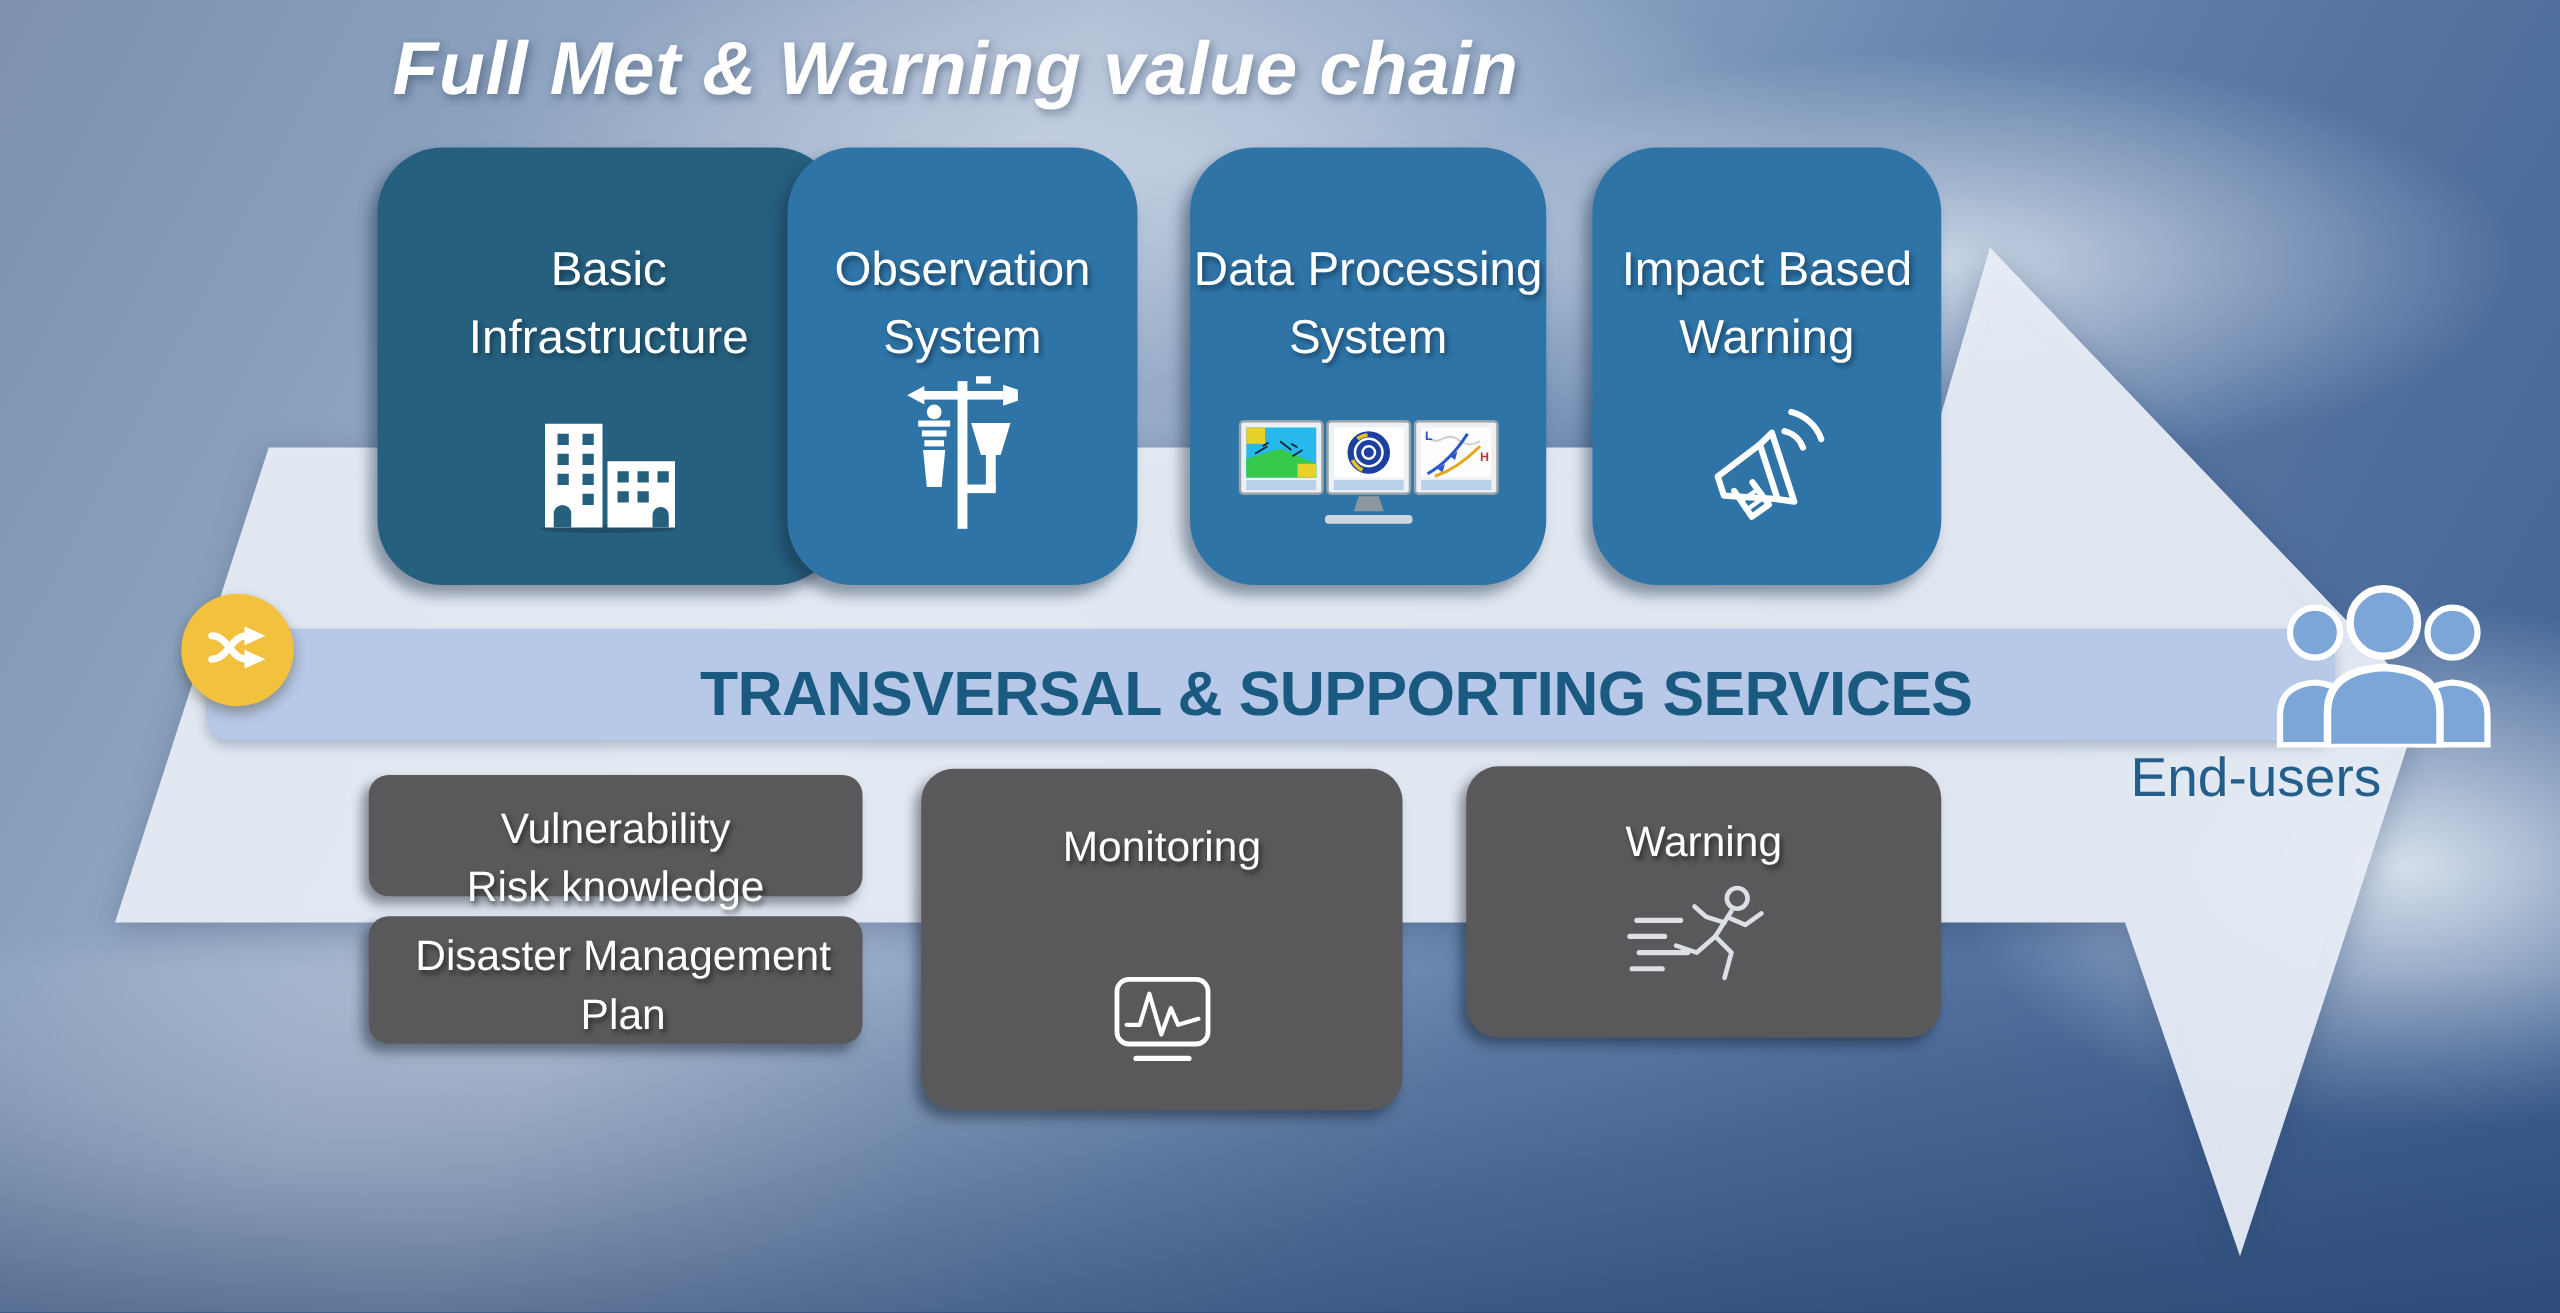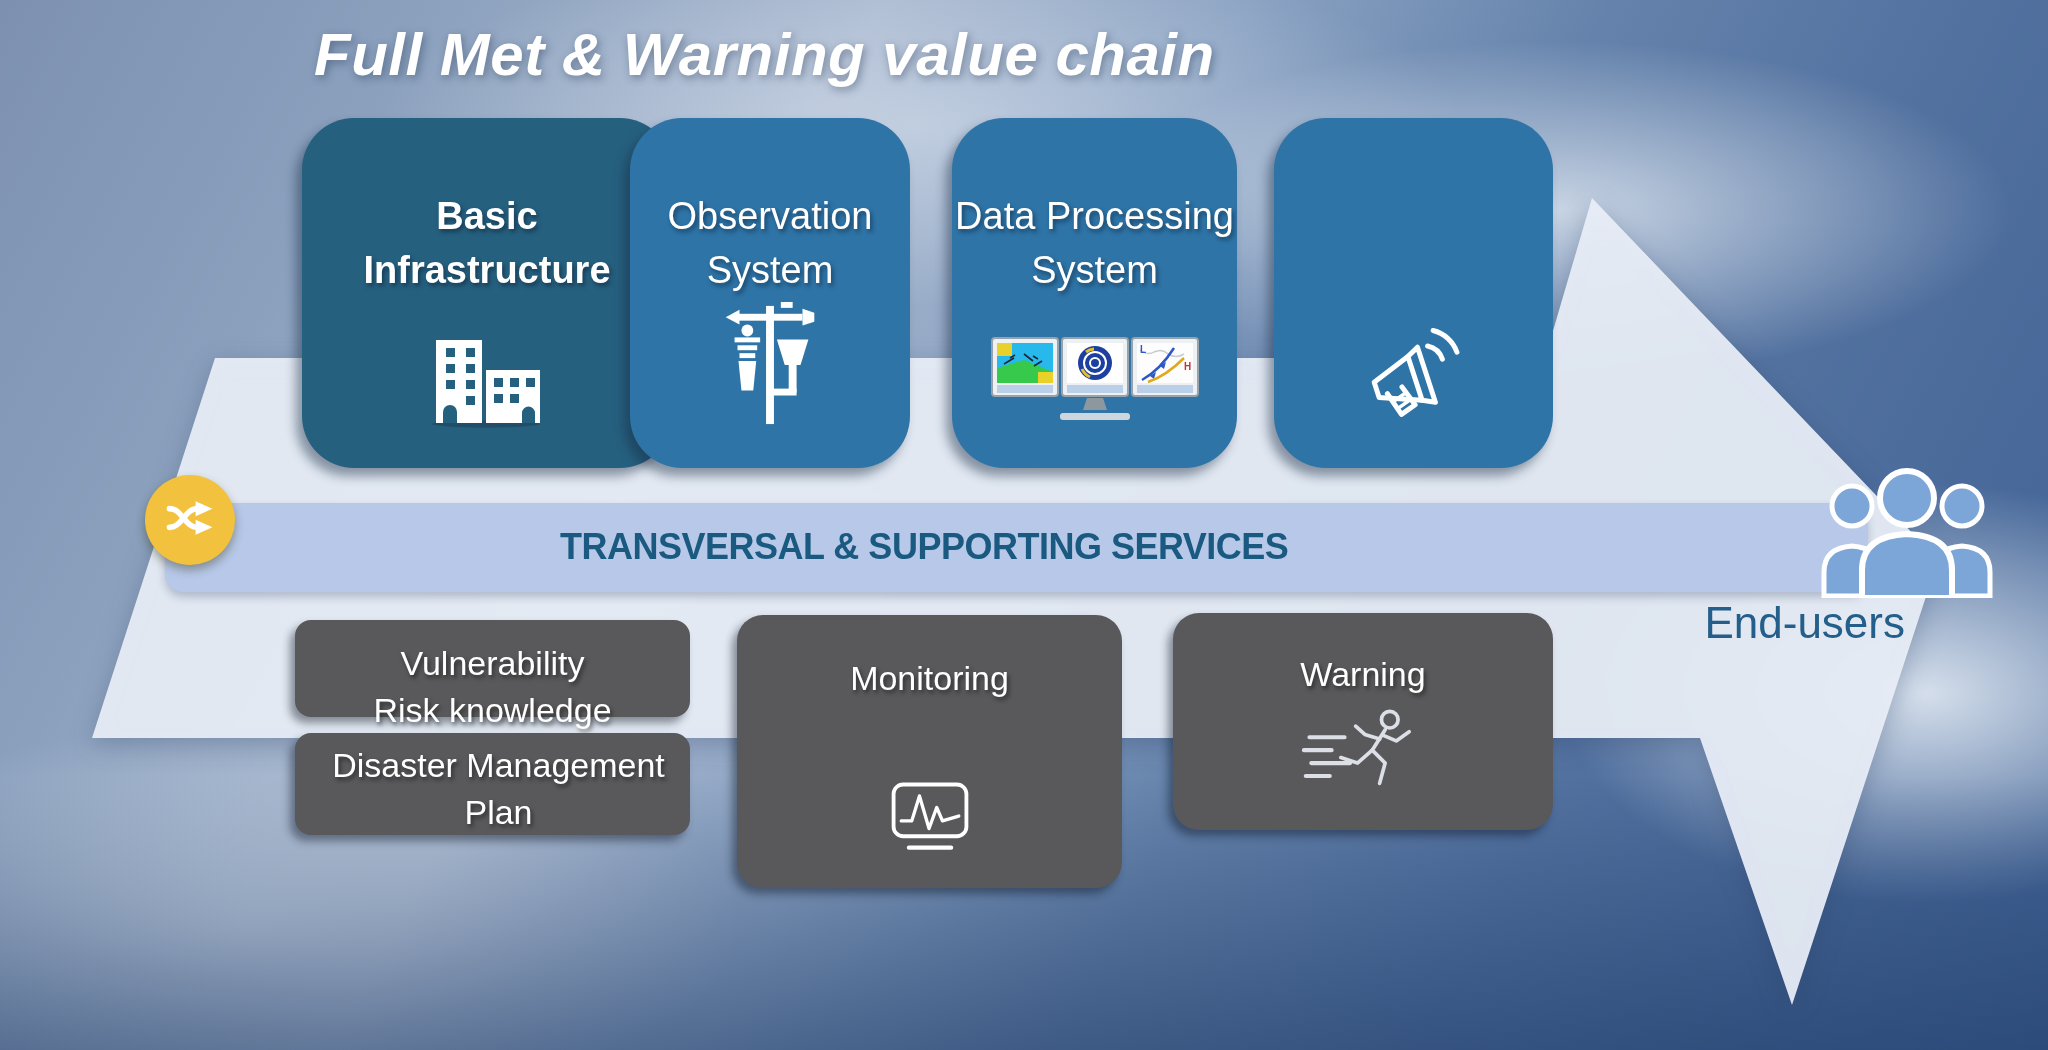--- a/index.html
+++ b/index.html
@@ -25,21 +25,21 @@
   }
   
   .arrow-svg{left:0;top:0;width:2048px;height:1050px;}
   
   .band{
     left:165px;top:503px;width:1703px;height:89px;border-radius:18px;
     background:#b7c8e8;box-shadow:0 5px 9px rgba(45,65,105,.28);
   }
   .band-label{
     left:560px;top:526px;width:712px;text-align:center;
-    font-size:36px;font-weight:bold;color:#1a5a80;letter-spacing:-.5px;
+    font-size:50px;font-weight:bold;color:#1a5a80;letter-spacing:-.5px;
     white-space:nowrap;
   }
   
   .chain-box{
     top:118px;height:350px;border-radius:52px;
     background:#2e74a7;box-shadow:-6px 8px 11px rgba(22,42,66,.45);
   }
   .chain-box.dark{background:#26607f;}
   .chain-label{
     position:absolute;left:0;right:0;top:72px;text-align:center;
@@ -82,21 +82,21 @@
 
   <svg class="abs arrow-svg" viewBox="0 0 2048 1050" aria-hidden="true">
     <polygon points="215,358 1545,358 1592,198 1938,560 1792,1005 1700,738 92,738" fill="#e9eef6" fill-opacity="0.94" style="filter:drop-shadow(0 6px 12px rgba(40,60,95,.3));"></polygon>
   </svg>
 
   <div class="abs band"></div>
   <div class="abs band-label">TRANSVERSAL &amp; SUPPORTING SERVICES</div>
 
   <div class="abs title">Full Met &amp; Warning value chain</div>
 
-  <div class="abs chain-box dark" style="left:302px;width:370px;font-weight:bold;">
+  <div class="abs chain-box dark" style="left:302px;width:370px;">
     <div class="chain-label">Basic
 Infrastructure</div>
     <span class="chain-icon">
       <svg width="130" height="92" viewBox="0 0 130 92">
         <ellipse cx="64" cy="88" rx="54" ry="3.5" fill="rgba(30,50,70,.4)"></ellipse>
         <rect x="14" y="4" width="46" height="83" fill="#ffffff"></rect>
         <g fill="#26607f">
           <rect x="24" y="12" width="9" height="9"></rect>
             <rect x="44" y="12" width="9" height="9"></rect>
           <rect x="24" y="28" width="9" height="9"></rect>
@@ -174,20 +174,22 @@
         <text x="194" y="34" font-size="10" font-weight="bold" fill="#c03434" font-family="Liberation Sans, sans-serif">H</text>
         <rect x="147" y="49" width="56" height="8" fill="#b9d0e8"></rect>
 
         <path d="M97 62 h16 l4 12 h-24 z" fill="#8d979e"></path>
         <rect x="70" y="77" width="70" height="7" rx="3" fill="#cdd6dd"></rect>
       </svg>
     </span>
   </div>
 
   <div class="abs chain-box" style="left:1274px;width:279px;">
+    <div class="chain-label">Impact Based
+Warning</div>
     <span class="chain-icon">
       <svg width="122" height="100" viewBox="0 0 122 100" fill="none" stroke="#ffffff" stroke-width="5" stroke-linejoin="round" stroke-linecap="round">
         <g transform="rotate(-18 55 58)">
           <path d="M24 44 L64 30 L64 76 L24 60 Z"></path>
           <path d="M64 30 L76 24 L76 82 L64 76"></path>
           <path d="M33 59 l7 24 l16 -5 l-7 -21"></path>
           <path d="M37 68 l13 -4 M39 76 l13 -4" stroke-width="3.5"></path>
           <path d="M86 26 a20 20 0 0 1 10 17"></path>
           <path d="M96 13 a34 34 0 0 1 16 28"></path>
         </g>

